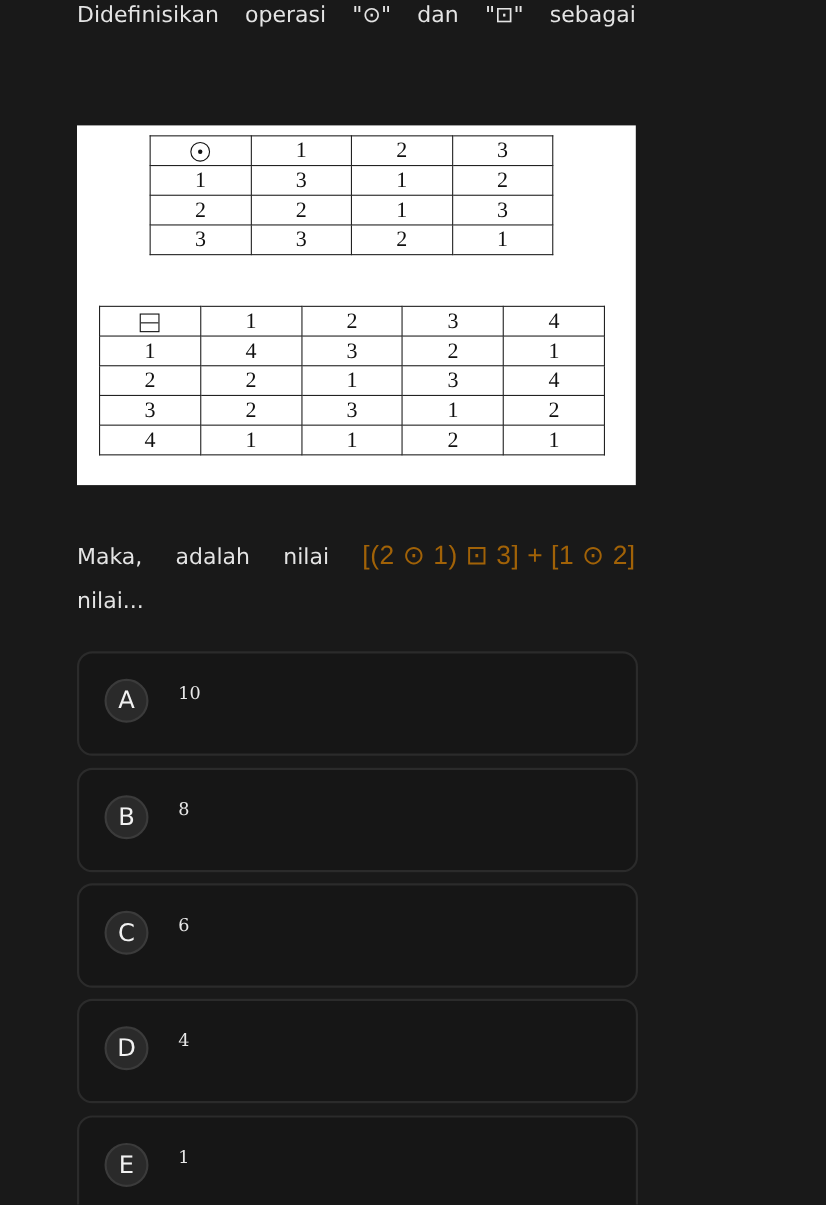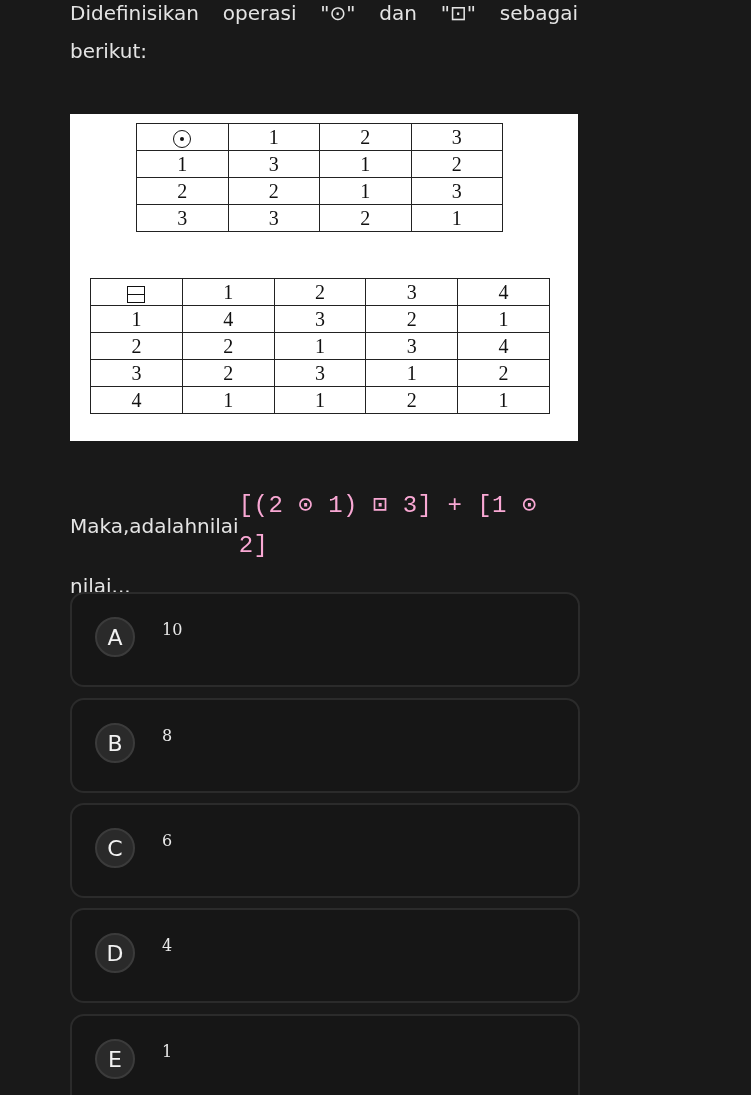--- a/index.html
+++ b/index.html
@@ -45,21 +45,21 @@
   }
   .sym-boxminus::after {
     content: ""; position: absolute; left: 0; right: 0; top: 50%; height: 1.6px; margin-top: -0.8px; background: #111;
   }
   .prompt {
     position: absolute; left: 70px; top: 486px; width: 508px;
     font-size: 20px; line-height: 40px; color: #e4e4e4;
   }
   .prompt .line1 { display: flex; justify-content: space-between; align-items: center; }
   .math {
-    font-family: Liberation Mono, monospace; font-size: 24px; letter-spacing: 0.5px; color: #f9a8d4;
+    font-family: Liberation Sans, sans-serif; font-size: 24px; letter-spacing: 0.5px; color: #a16207;
   }
   .option {
     position: absolute; left: 70px; width: 506px; height: 91px;
     border: 2px solid #2b2b2b; border-radius: 14px; background: #161616;
     box-sizing: content-box; cursor: pointer;
   }
   .option .badge {
     position: absolute; left: 23px; top: 23px; width: 40px; height: 40px;
     border-radius: 50%; background: #2a2a2a; border: 2px solid #3b3b3b; box-sizing: border-box;
     font-family: "DejaVu Sans", sans-serif; font-size: 22px; color: #f2f2f2;
@@ -75,21 +75,20 @@
 
 <div class="question">
   <div class="justify-line">
     <span>Didefinisikan</span>
     <span>operasi</span>
     <span>"⊙"</span>
     <span>dan</span>
     <span>"⊡"</span>
     <span>sebagai</span>
   </div>
-  <div>berikut:</div>
 </div>
 
 <div class="figure">
   <table class="optable" id="t1">
     <tbody>
         <tr>
       <td><span class="sym-odot"></span></td>
       <td>1</td>
       <td>2</td>
       <td>3</td>

